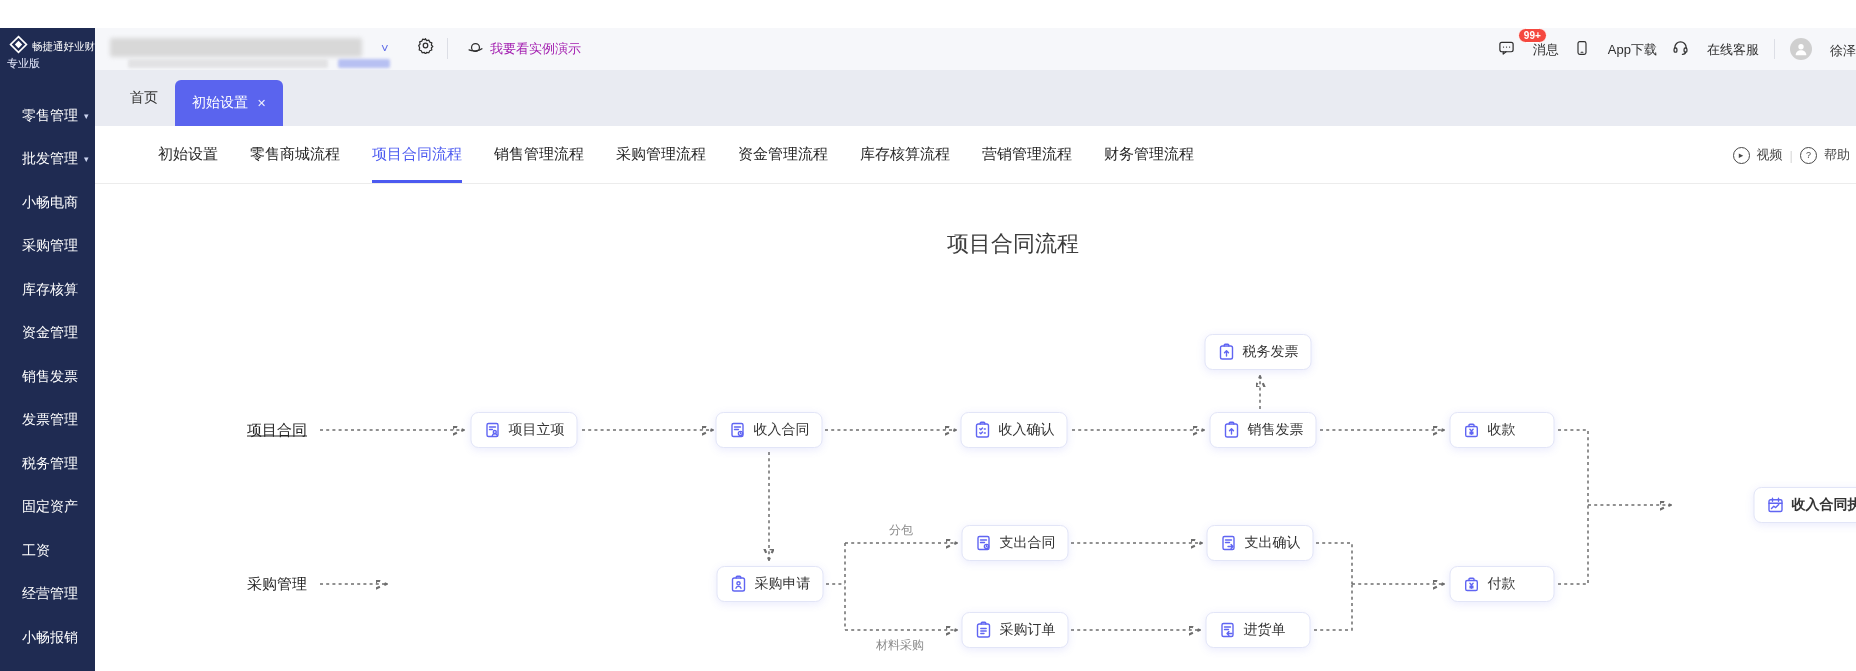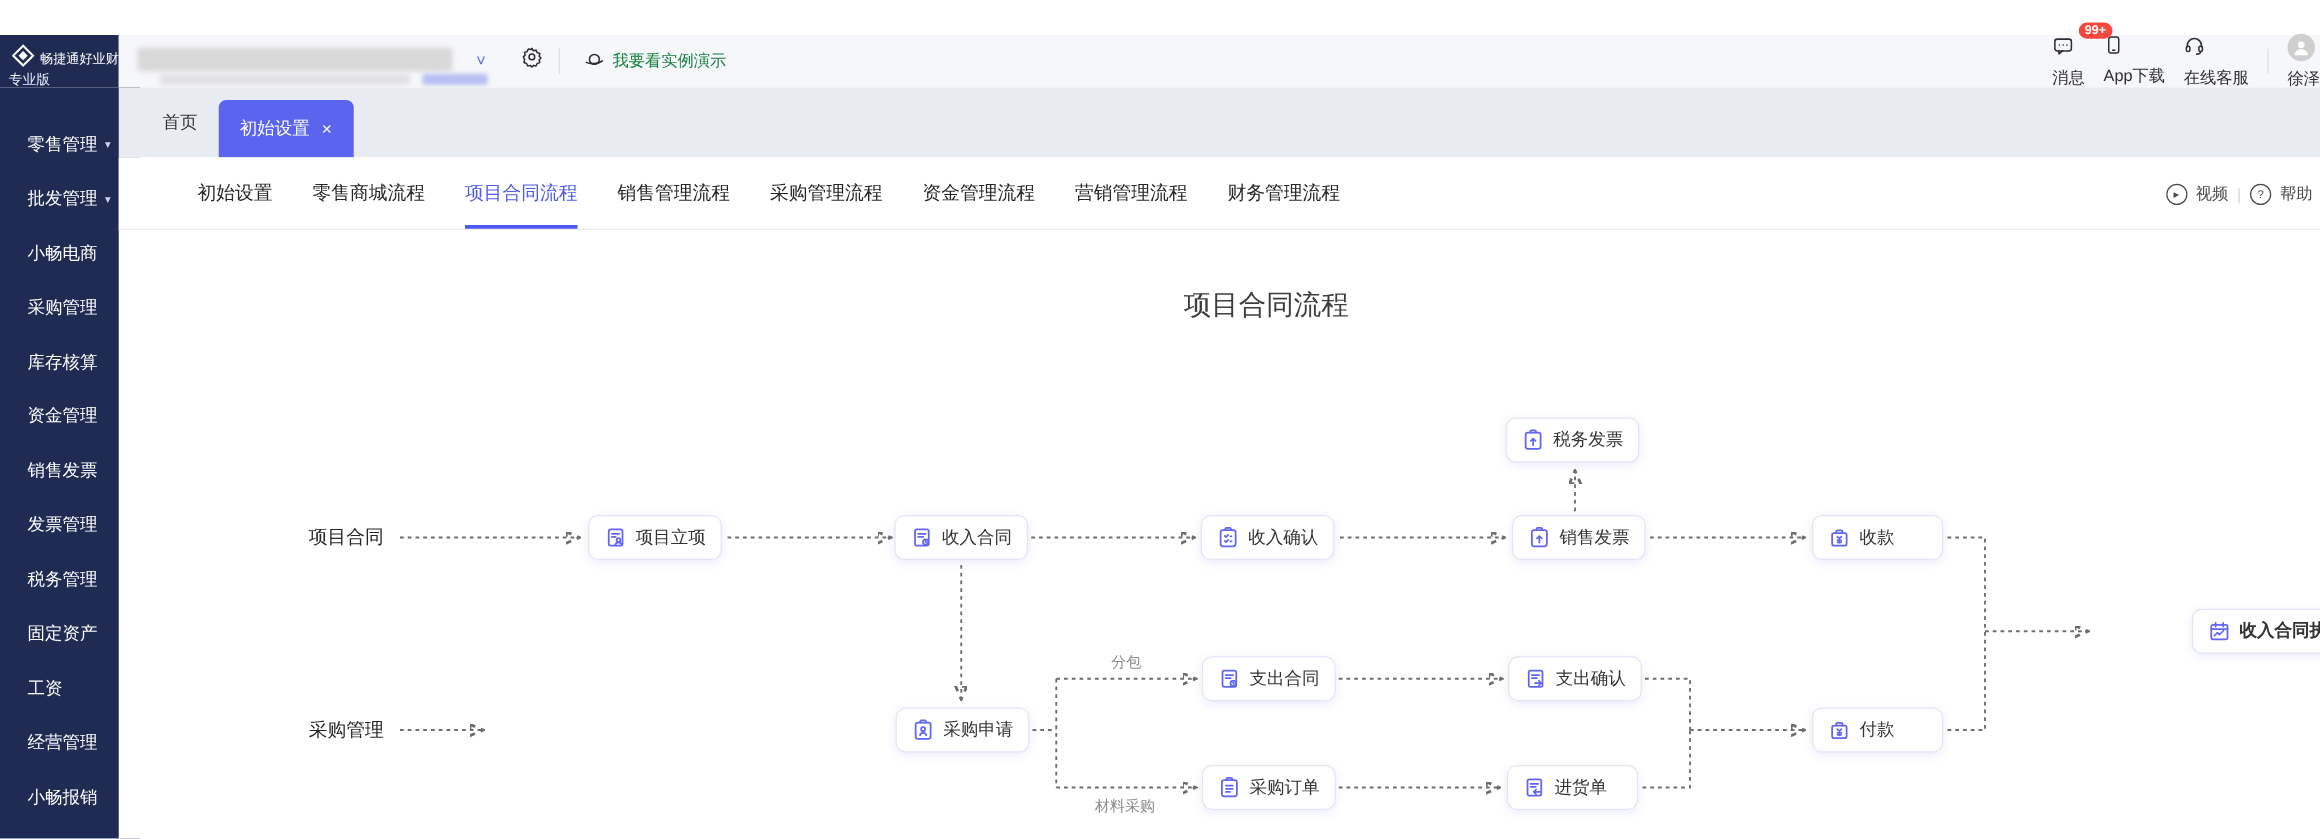--- a/index.html
+++ b/index.html
@@ -12,23 +12,23 @@
   .logo .ltitle{position:absolute;left:32px;top:12px;font-size:10.5px;letter-spacing:0;white-space:nowrap;}
   .logo .lsub{position:absolute;left:7px;top:28px;font-size:11px;color:#e8ecff;}
   
   .header{position:absolute;left:95px;top:28px;width:1761px;height:42px;background:#f6f7fa;}
   .blur1{position:absolute;left:15px;top:10px;width:252px;height:19px;background:#d8d8d8;border-radius:3px;filter:blur(2px);}
   .blur2{position:absolute;left:33px;top:31px;width:200px;height:9px;background:#e2e2e4;border-radius:2px;filter:blur(1.5px);}
   .blur3{position:absolute;left:243px;top:31px;width:52px;height:9px;background:#b7c0f2;border-radius:2px;filter:blur(1.5px);}
   .hchev{position:absolute;left:286px;top:13px;color:#5f6ce8;font-size:13px;}
   .hgear{position:absolute;left:322px;top:9px;}
   .hdiv1{position:absolute;left:352px;top:10px;width:1px;height:21px;background:#dcdee5;}
-  .demo{position:absolute;left:372px;top:0;height:42px;display:flex;align-items:center;gap:6px;font-size:13px;color:#15803d;cursor:pointer;}
+  .demo{position:absolute;left:372px;top:0;height:42px;display:flex;align-items:center;gap:6px;font-size:13px;color:#a21caf;cursor:pointer;}
   .hright{position:absolute;right:0;top:0;height:42px;display:flex;align-items:center;gap:15px;font-size:13px;color:#2e2e2e;}
-  .hitem{display:flex;align-items:flex-start;gap:5px;position:relative;cursor:pointer;white-space:nowrap;flex-direction:column;}
+  .hitem{display:flex;align-items:flex-end;gap:18px;position:relative;cursor:pointer;white-space:nowrap;}
   .badge{position:absolute;top:-11px;left:20px;background:#f5483f;color:#fff;font-size:10px;line-height:13px;padding:0 5px;border-radius:8px;border:1.5px solid #fff;font-weight:bold;}
   .vdiv{width:1px;height:20px;background:#dcdee5;}
   .avatar{width:22px;height:22px;border-radius:50%;background:#cfcfcf;display:flex;align-items:center;justify-content:center;overflow:hidden;}
   
   .sidebar{position:absolute;left:0;top:70px;width:112px;height:601px;background:#1f2b52;padding-top:24px;box-sizing:border-box;}
   .sitem{height:43.5px;display:flex;align-items:center;padding-left:22px;color:#ffffff;font-size:14px;gap:6px;cursor:pointer;white-space:nowrap;}
   .sitem .caret{font-size:9px;color:#ccd4f0;}
   
   .tabrow{position:absolute;left:95px;top:70px;width:1761px;height:56px;background:#e9ebf2;}
   .hometab{position:absolute;left:35px;top:0;height:56px;display:flex;align-items:center;font-size:14px;color:#333;cursor:pointer;}
@@ -191,20 +191,21 @@
 
   <div class="content">
 
     <div class="subtabs">
       <div class="stab">初始设置</div>
       <div class="stab">零售商城流程</div>
       <div class="stab active">项目合同流程</div>
       <div class="stab">销售管理流程</div>
       <div class="stab">采购管理流程</div>
       <div class="stab">资金管理流程</div>
+      <div class="stab">库存核算流程</div>
       <div class="stab">营销管理流程</div>
       <div class="stab">财务管理流程</div>
       <div class="stlinks">
         <span class="circ">▸</span>
         <span>视频</span>
         <span class="stsep">|</span>
         <span class="circ">?</span>
         <span>帮助</span>
       </div>
     </div>
@@ -233,21 +234,21 @@
         <path d="M976 417H1105" marker-end="url(#arr)"></path>
         <path d="M976 504H1103" marker-end="url(#arr)"></path>
         <path d="M1221 417H1257V458"></path>
         <path d="M1219 504H1257V458"></path>
         <path d="M1257 458H1347" marker-end="url(#arr)"></path>
         <path d="M1463 304H1493V379"></path>
         <path d="M1463 458H1493V379"></path>
         <path d="M1493 379H1574" marker-end="url(#arr)"></path>
       </svg>
 
-      <div class="lane" style="left:152px;top:304px;">项目合同</div>
+      <div class="lane" style="left:152px;top:304px;text-decoration:underline;">项目合同</div>
       <div class="lane" style="left:152px;top:458px;">采购管理</div>
 
       <div class="blabel" style="left:806px;top:404px;">分包</div>
       <div class="blabel" style="left:805px;top:519px;">材料采购</div>
 
       <div class="node" style="left:429px;top:304px;">
         <span class="nicon">
             <svg width="18" height="18" viewBox="0 0 18 18">
               <rect x="3.5" y="2.5" width="11" height="13" rx="1.5"></rect>
               <path d="M6 6h6M6 8.5h3"></path>

